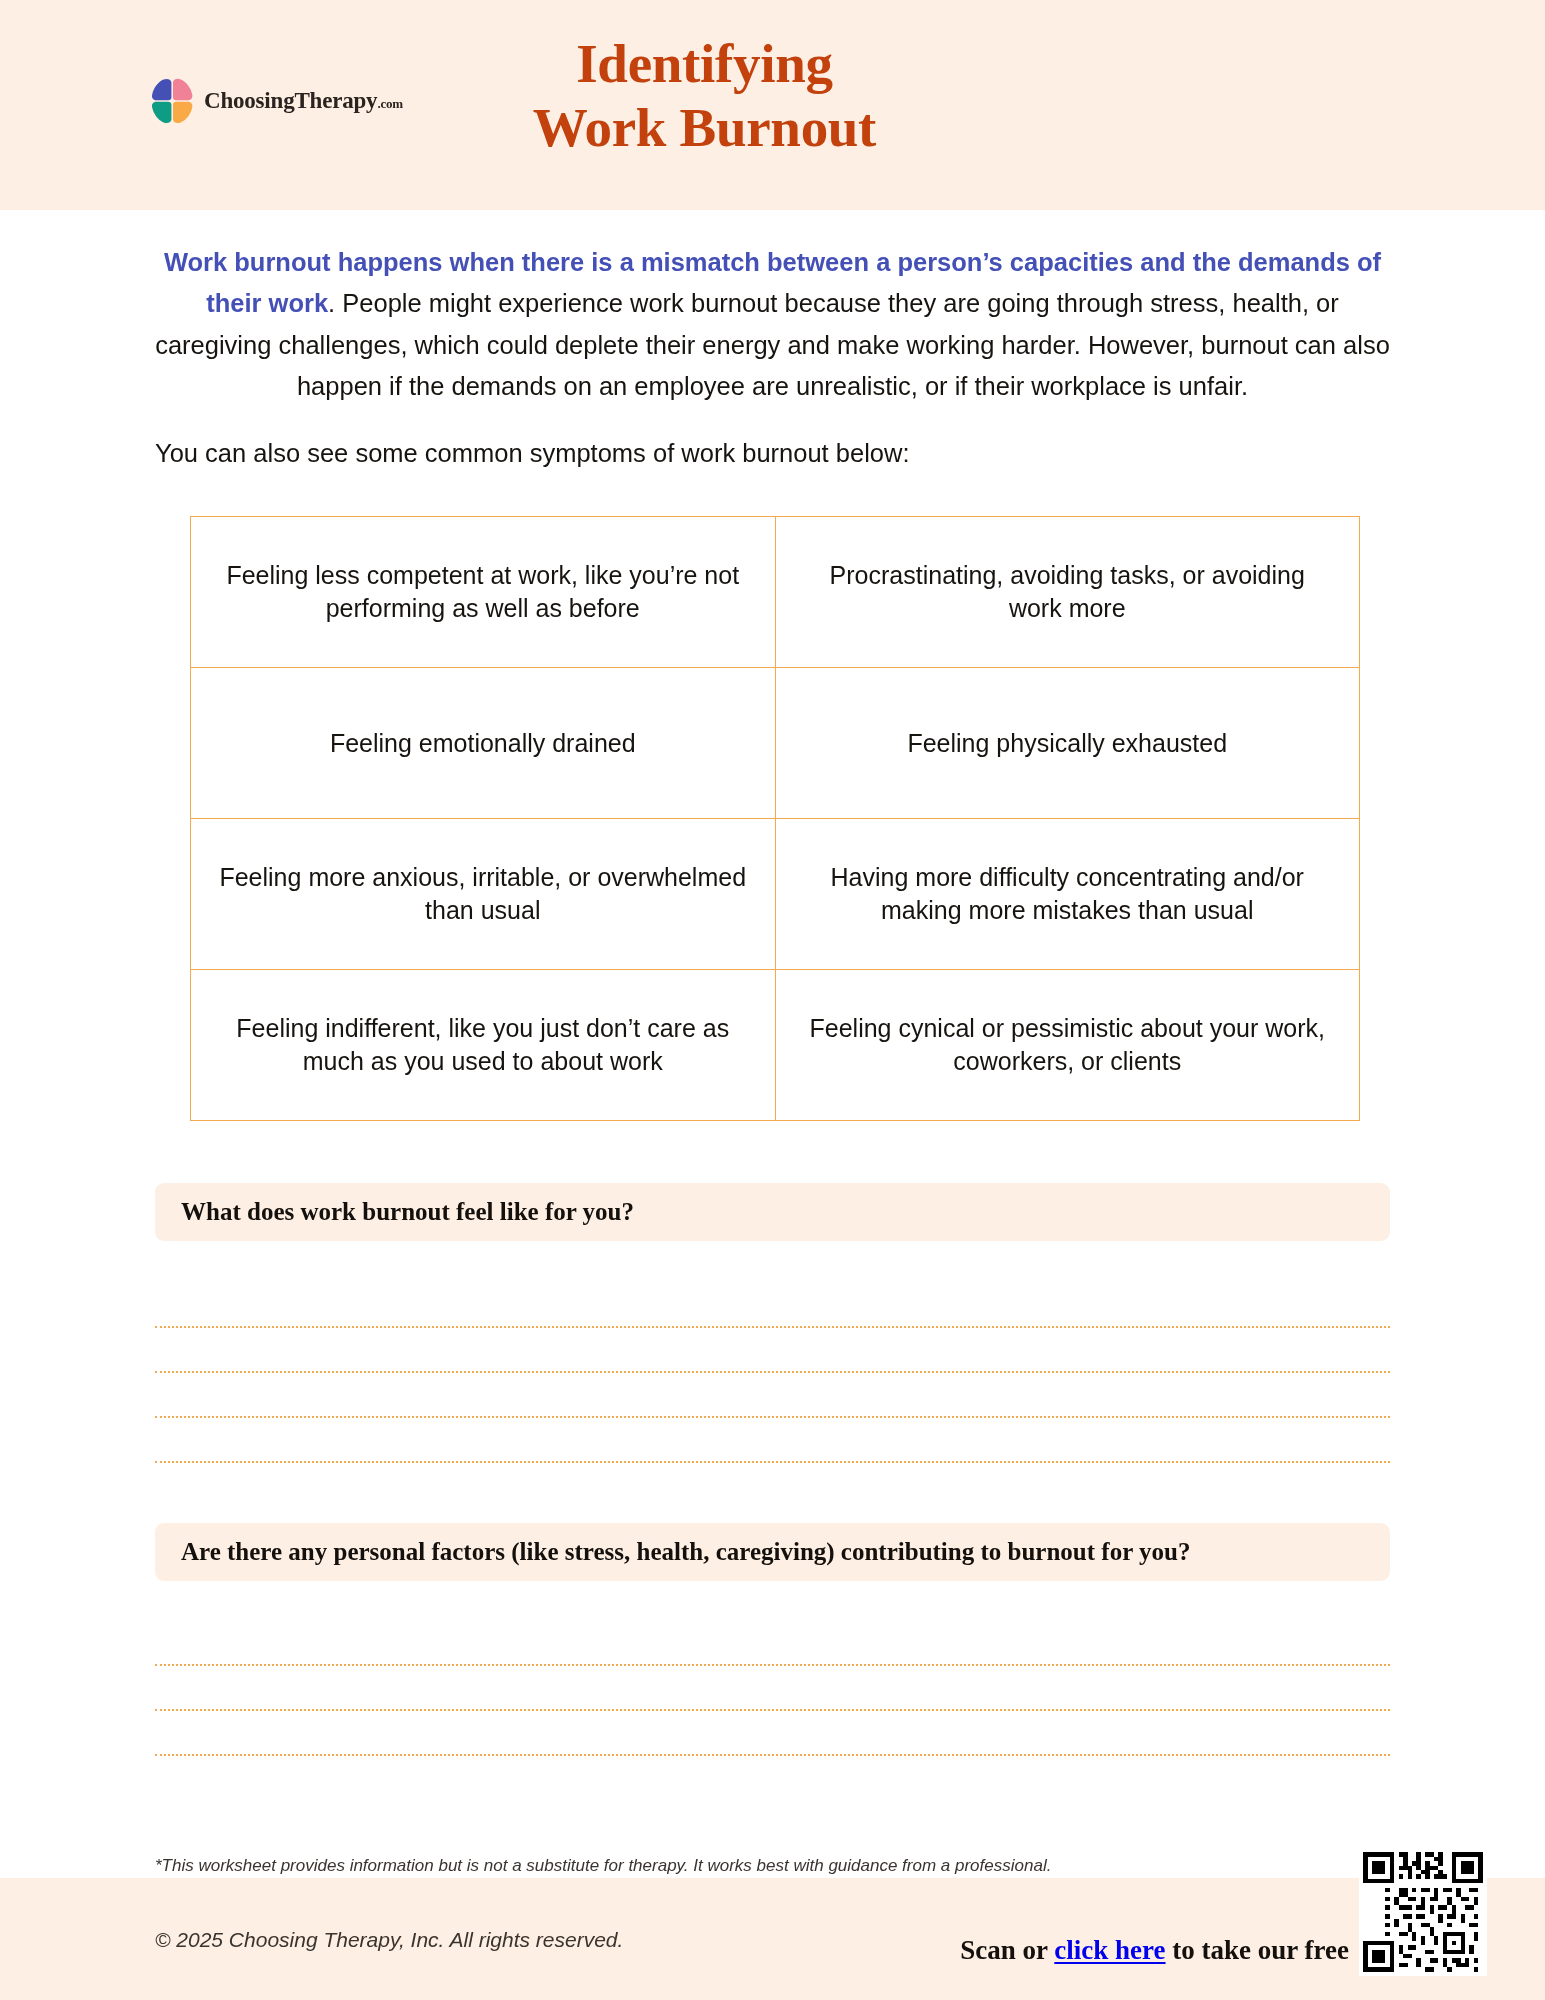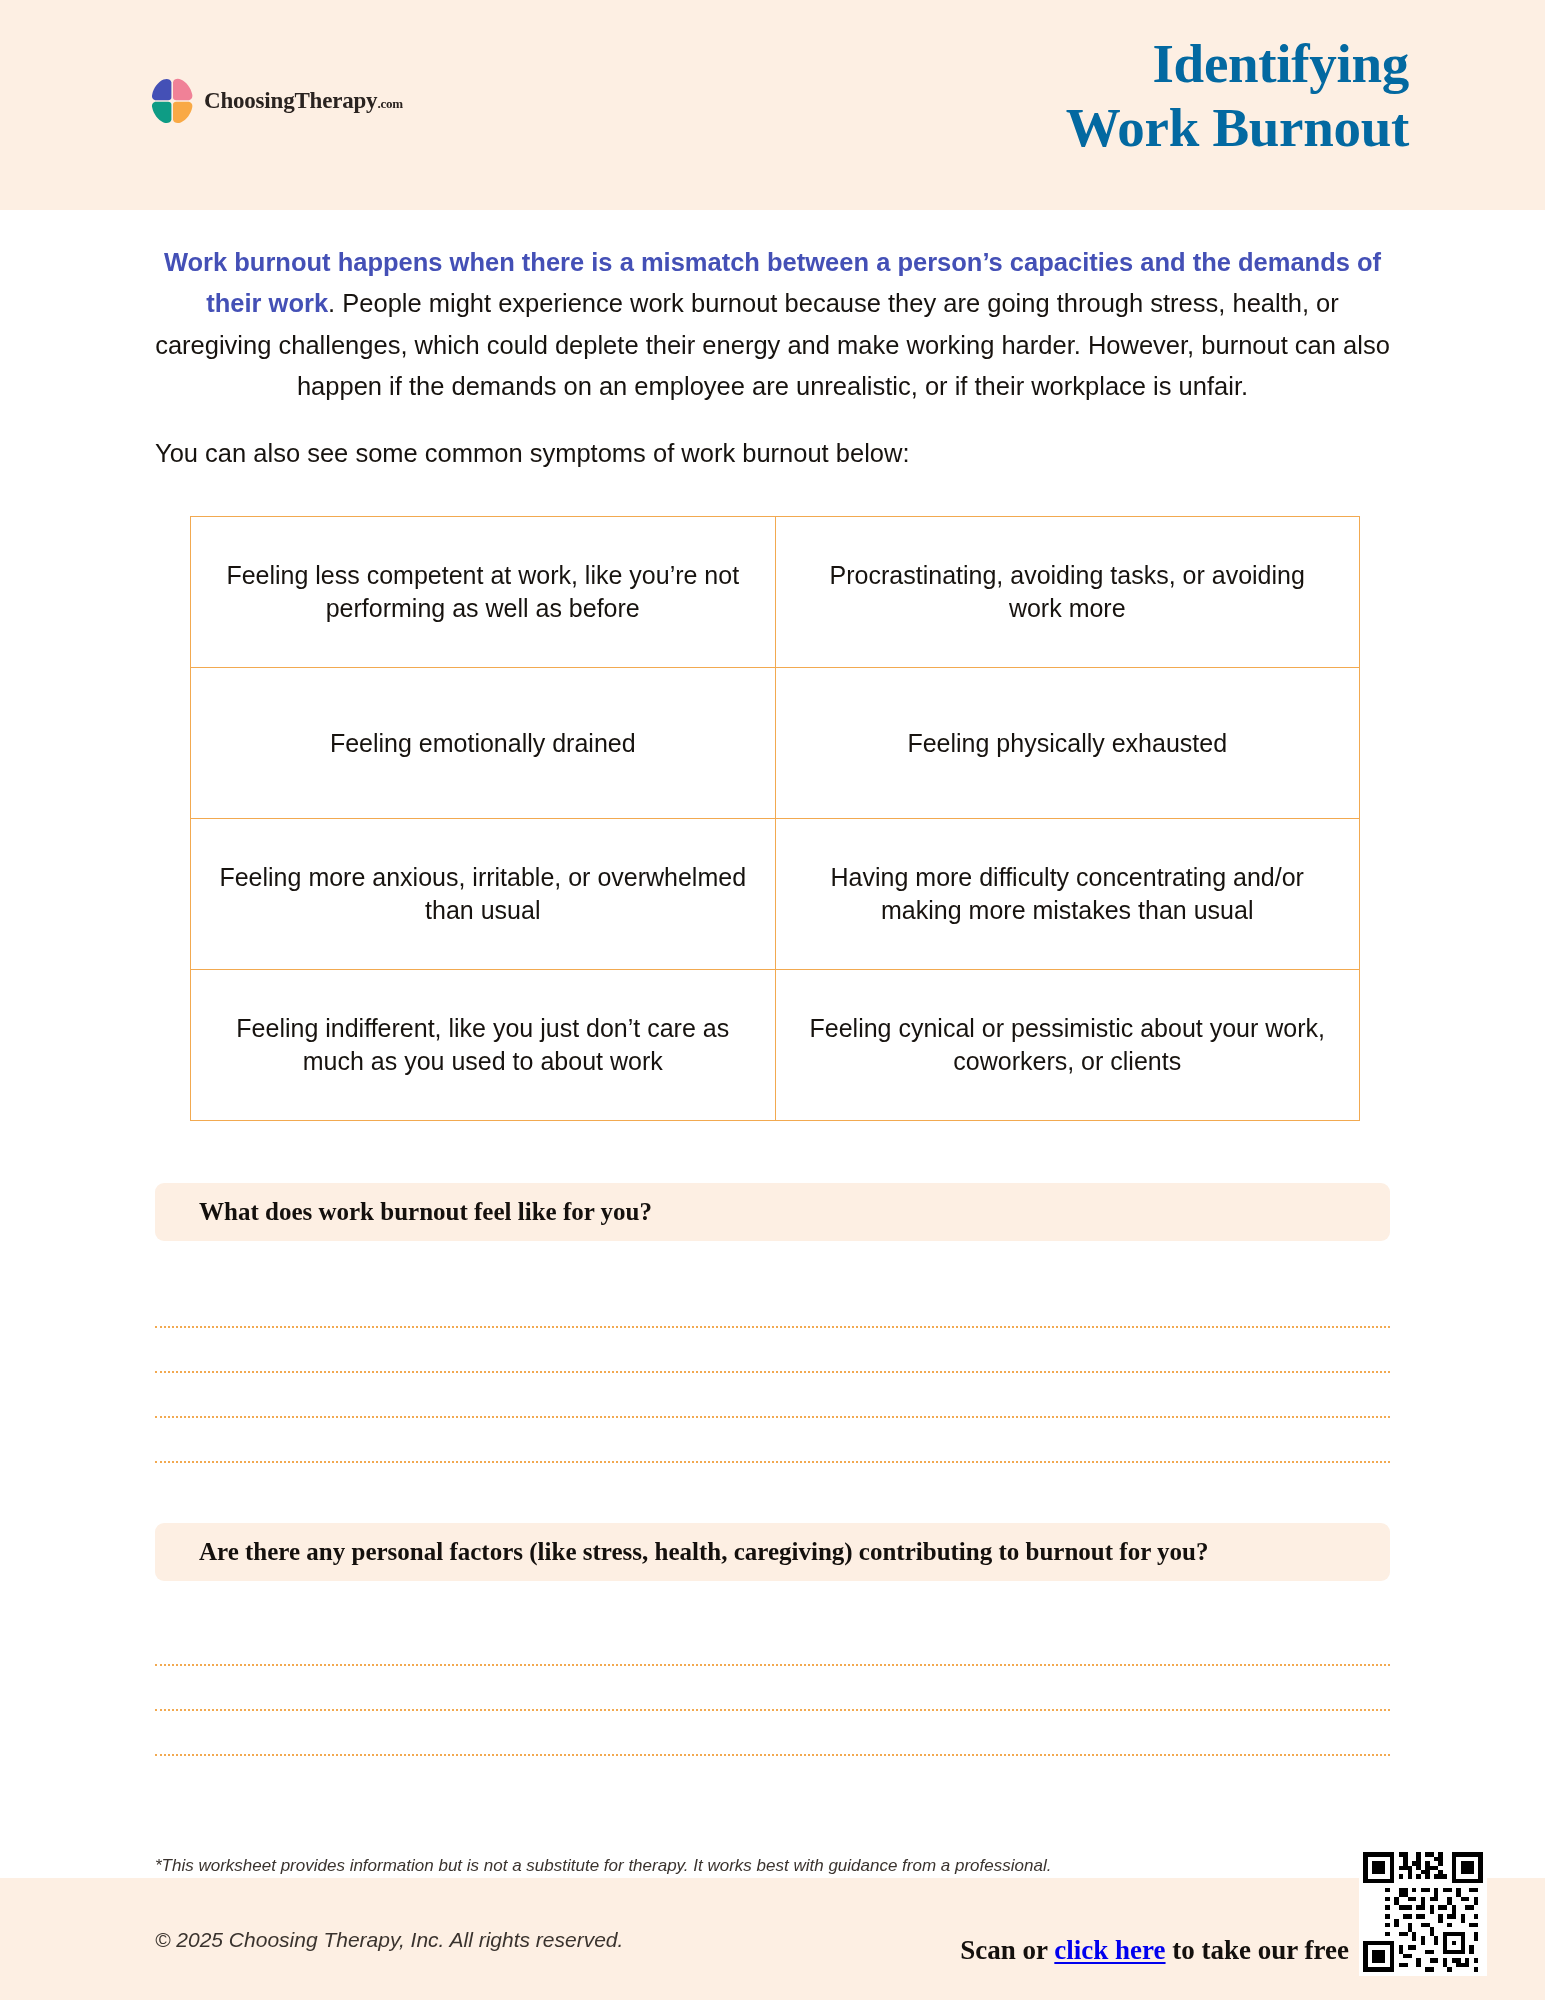--- a/index.html
+++ b/index.html
@@ -62,26 +62,26 @@
     font-size: 13px;
     font-weight: 700;
     font-family: "Liberation Serif", serif;
   }
 
   .page-title {
     position: absolute;
     top: 32px;
     left: 0;
     width: 1409px;
-    text-align: right;
+    text-align: center;
     font-family: "Liberation Serif", serif;
     font-weight: 700;
     font-size: 55px;
     line-height: 1.16;
-    color: #0369a1;
+    color: #c2410c;
     letter-spacing: -0.3px;
   }
   .page-title .t-line { display: block; }
 
   
   .content {
     position: absolute;
     top: 210px;
     left: 0;
     width: 1545px;
@@ -126,21 +126,21 @@
   }
 
   
   .prompt-box {
     margin: 0 155px 0 155px;
     background: #FDEFE3;
     border-radius: 9px;
     height: 58px;
     display: flex;
     align-items: center;
-    padding-left: 44px;
+    padding-left: 26px;
     box-sizing: border-box;
   }
   .prompt-box.first { margin-top: 62px; }
   .prompt-box.second { margin-top: 60px; }
   .prompt-text {
     font-family: "Liberation Serif", serif;
     font-weight: 700;
     font-size: 25px;
     color: #14100d;
   }

